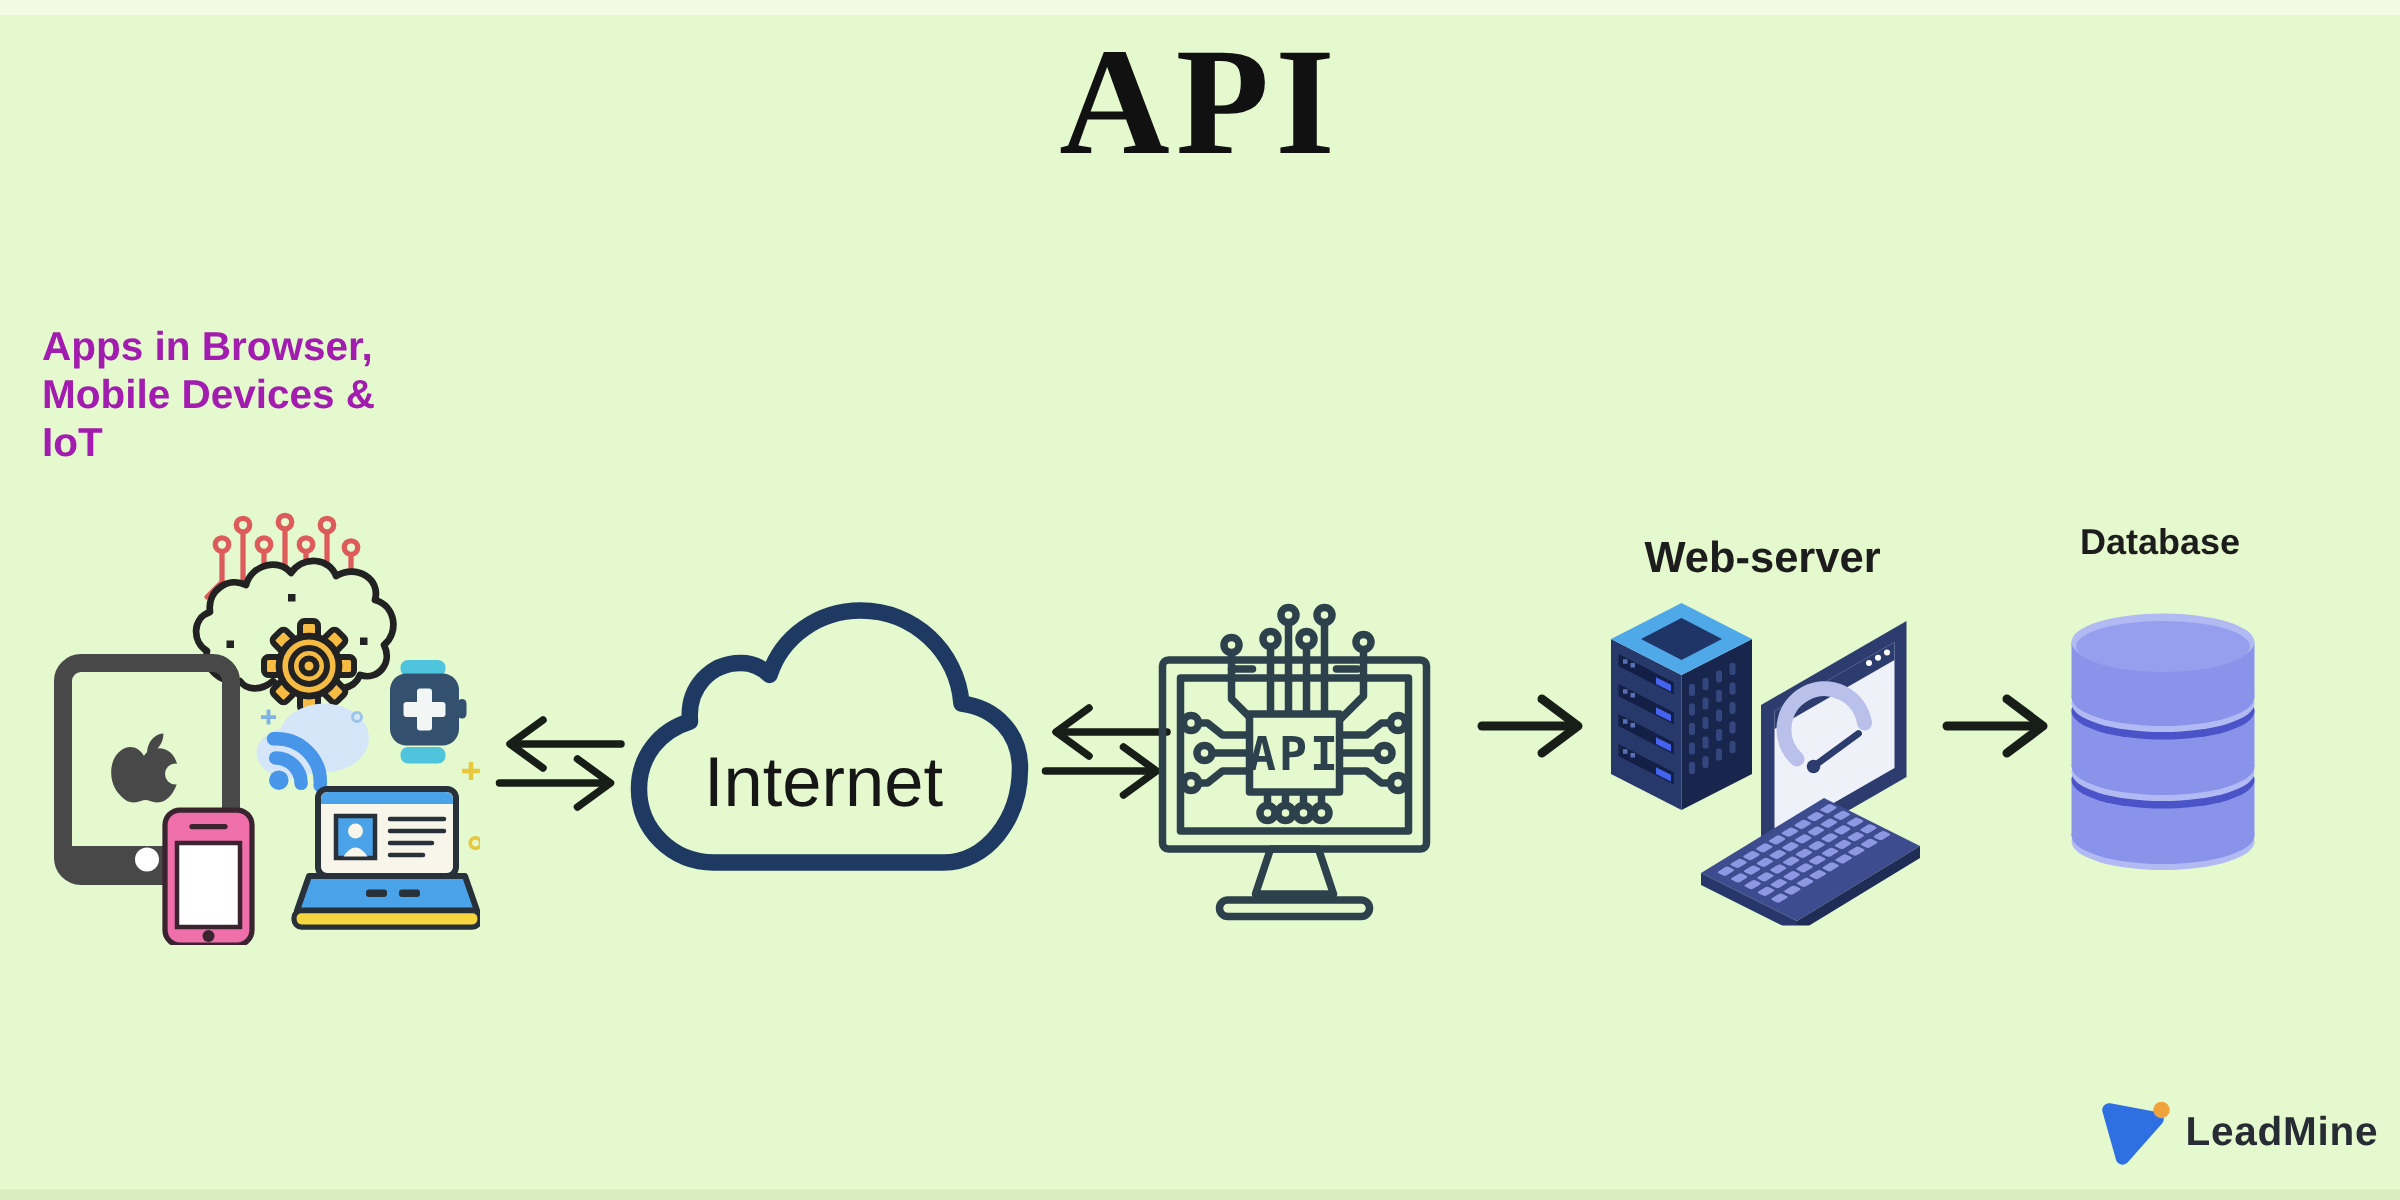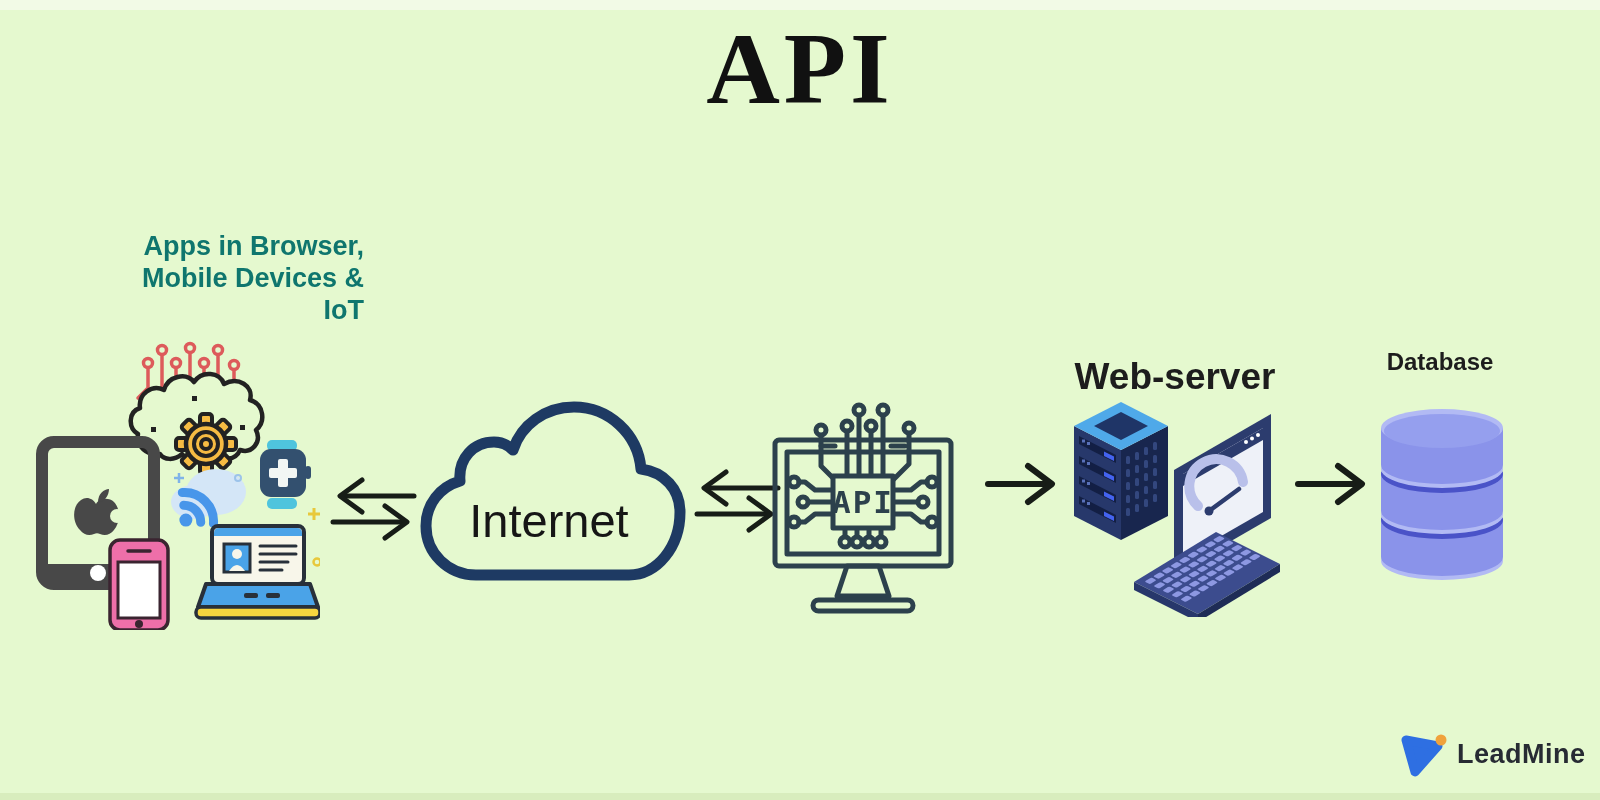--- a/index.html
+++ b/index.html
@@ -12,29 +12,28 @@
   .abs{position:absolute;}
   .edge-top{left:0;top:0;width:1600px;height:10px;background:#f2fae6;}
   .edge-bottom{left:0;bottom:0;width:1600px;height:7px;background:#d8edbd;}
   .title{
     left:0;top:18px;width:1600px;text-align:center;
     font-family:"Liberation Serif", serif;
     font-size:102px;font-weight:600;letter-spacing:4px;color:#111;
     line-height:1.0;
   }
   .clients-label{
-    left:28px;top:216px;width:336px;text-align:right;
-    font-size:27px;font-weight:600;line-height:1.18;color:#0f766e;
+    left:28px;top:216px;width:336px;text-align:left;
+    font-size:27px;font-weight:600;line-height:1.18;color:#a21caf;
     white-space:pre-line;
-    margin-top:15px;
   }
   .node-label{
     text-align:center;font-weight:600;color:#1d1d1d;
   }
-  .webserver-label{left:1058px;top:356px;width:234px;font-size:37px;}
+  .webserver-label{left:1058px;top:356px;width:234px;font-size:29px;}
   .database-label{left:1352px;top:348px;width:176px;font-size:24px;}
   .cloud-text{
     font-size:47px;fill:#161616;font-family:"Liberation Sans",sans-serif;
   }
   .chip-text{
     font-family:"DejaVu Sans Mono",monospace;font-weight:bold;
     font-size:31px;fill:#2c414c;letter-spacing:2px;
   }
   .brand{
     left:1398px;top:730px;display:flex;align-items:center;gap:9px;

